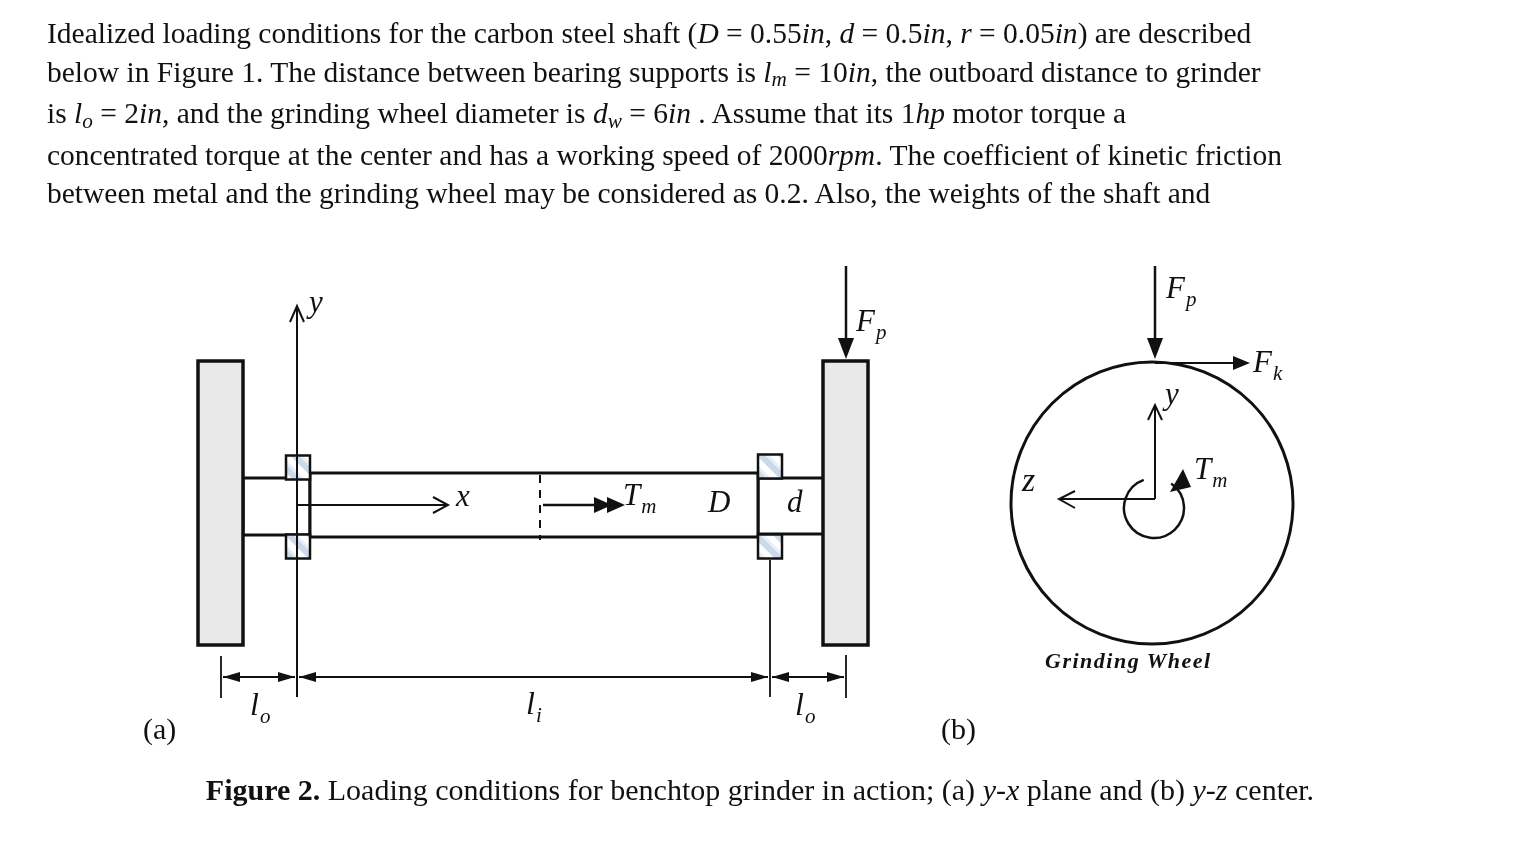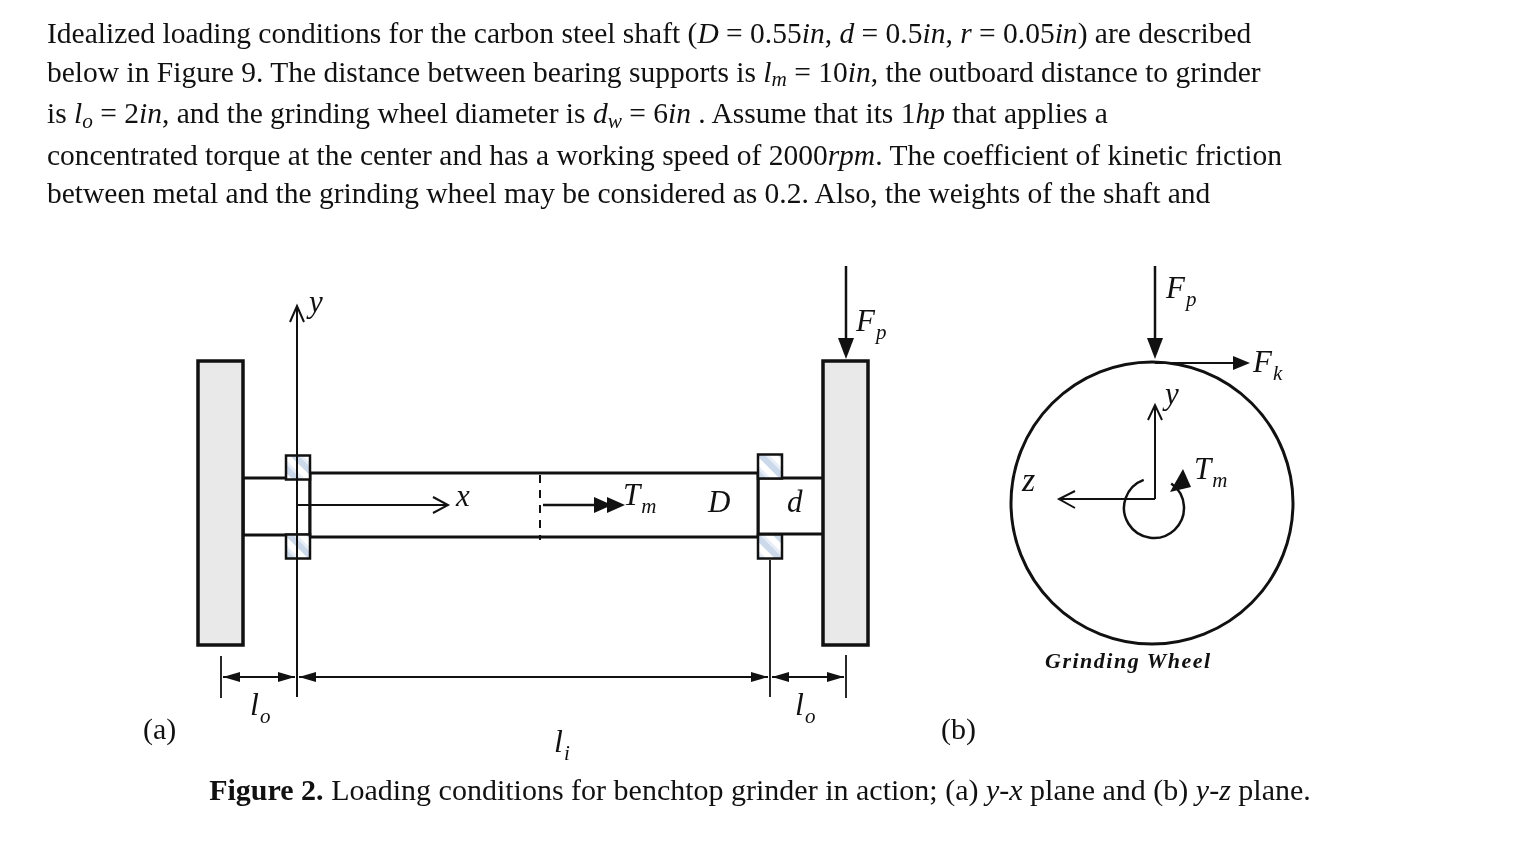--- a/index.html
+++ b/index.html
@@ -35,22 +35,22 @@
     font-size:30px;line-height:1.25;color:#111;white-space:nowrap;
   }
 </style>
 </head>
 <body>
 
 <div class="page">
 
   <div class="para">
     <div class="pline"><span>Idealized loading conditions for the carbon steel shaft (</span><span class="it">D</span><span> = 0.55</span><span class="it">in</span><span>, </span><span class="it">d</span><span> = 0.5</span><span class="it">in</span><span>, </span><span class="it">r</span><span> = 0.05</span><span class="it">in</span><span>) are described</span></div>
-    <div class="pline"><span>below in Figure 9. The distance between bearing supports is </span><span class="it">l</span><span class="it sub">m</span><span> = 10</span><span class="it">in</span><span>, the outboard distance to grinder</span></div>
-    <div class="pline"><span>is </span><span class="it">l</span><span class="it sub">o</span><span> = 2</span><span class="it">in</span><span>, and the grinding wheel diameter is </span><span class="it">d</span><span class="it sub">w</span><span> = 6</span><span class="it">in</span><span> . Assume that its 1</span><span class="it">hp</span><span> that applies a</span></div>
+    <div class="pline"><span>below in Figure 1. The distance between bearing supports is </span><span class="it">l</span><span class="it sub">m</span><span> = 10</span><span class="it">in</span><span>, the outboard distance to grinder</span></div>
+    <div class="pline"><span>is </span><span class="it">l</span><span class="it sub">o</span><span> = 2</span><span class="it">in</span><span>, and the grinding wheel diameter is </span><span class="it">d</span><span class="it sub">w</span><span> = 6</span><span class="it">in</span><span> . Assume that its 1</span><span class="it">hp</span><span> motor torque a</span></div>
     <div class="pline"><span>concentrated torque at the center and has a working speed of 2000</span><span class="it">rpm</span><span>. The coefficient of kinetic friction</span></div>
     <div class="pline"><span>between metal and the grinding wheel may be considered as 0.2. Also, the weights of the shaft and</span></div>
   </div>
 
   <svg class="fig" width="1520" height="844" viewBox="0 0 1520 844">
     <defs>
       <pattern id="hatch" width="15" height="15" patternUnits="userSpaceOnUse" patternTransform="rotate(-45)">
         <rect width="15" height="15" fill="#ffffff"></rect>
         <rect x="3" width="6" height="15" fill="#ccd9ea"></rect>
         <rect x="9" width="3" height="15" fill="#e7eef7"></rect>
@@ -117,27 +117,27 @@
     <polygon class="fill-ink" points="1183,469 1170,492 1191,487"></polygon>
   </svg>
 
   <div class="lbl" style="left:309px;top:286px;"><span>y</span></div>
   <div class="lbl" style="left:456px;top:480px;"><span>x</span></div>
   <div class="lbl" style="left:623px;top:479px;"><span>T</span><span class="sub">m</span></div>
   <div class="lbl" style="left:708px;top:486px;"><span>D</span></div>
   <div class="lbl" style="left:787px;top:486px;"><span>d</span></div>
   <div class="lbl" style="left:856px;top:305px;"><span>F</span><span class="sub">p</span></div>
   <div class="lbl dim" style="left:250px;top:688px;"><span>l</span><span class="sub">o</span></div>
-  <div class="lbl dim" style="left:526px;top:725px;margin-left:28px;"><span>l</span><span class="sub">i</span></div>
+  <div class="lbl dim" style="left:526px;top:687px;"><span>l</span><span class="sub">i</span></div>
   <div class="lbl dim" style="left:795px;top:688px;"><span>l</span><span class="sub">o</span></div>
   <div class="lbl roman" style="left:143px;top:714px;"><span>(a)</span></div>
 
   <div class="lbl" style="left:1166px;top:272px;"><span>F</span><span class="sub">p</span></div>
   <div class="lbl" style="left:1253px;top:346px;text-align:center;"><span>F</span><span class="sub">k</span></div>
   <div class="lbl" style="left:1165px;top:378px;"><span>y</span></div>
   <div class="lbl zbig" style="left:1022px;top:463px;"><span>z</span></div>
   <div class="lbl" style="left:1194px;top:453px;"><span>T</span><span class="sub">m</span></div>
   <div class="lbl wheelcap" style="left:1045px;top:650px;"><span>Grinding Wheel</span></div>
   <div class="lbl roman" style="left:941px;top:714px;"><span>(b)</span></div>
 
-  <div class="caption"><span class="bd">Figure 2.</span><span> Loading conditions for benchtop grinder in action; (a) </span><span class="it">y-x</span><span> plane and (b) </span><span class="it">y-z</span><span> plane.</span></div>
+  <div class="caption"><span class="bd">Figure 2.</span><span> Loading conditions for benchtop grinder in action; (a) </span><span class="it">y-x</span><span> plane and (b) </span><span class="it">y-z</span><span> center.</span></div>
 
 </div>
 
 </body></html>

